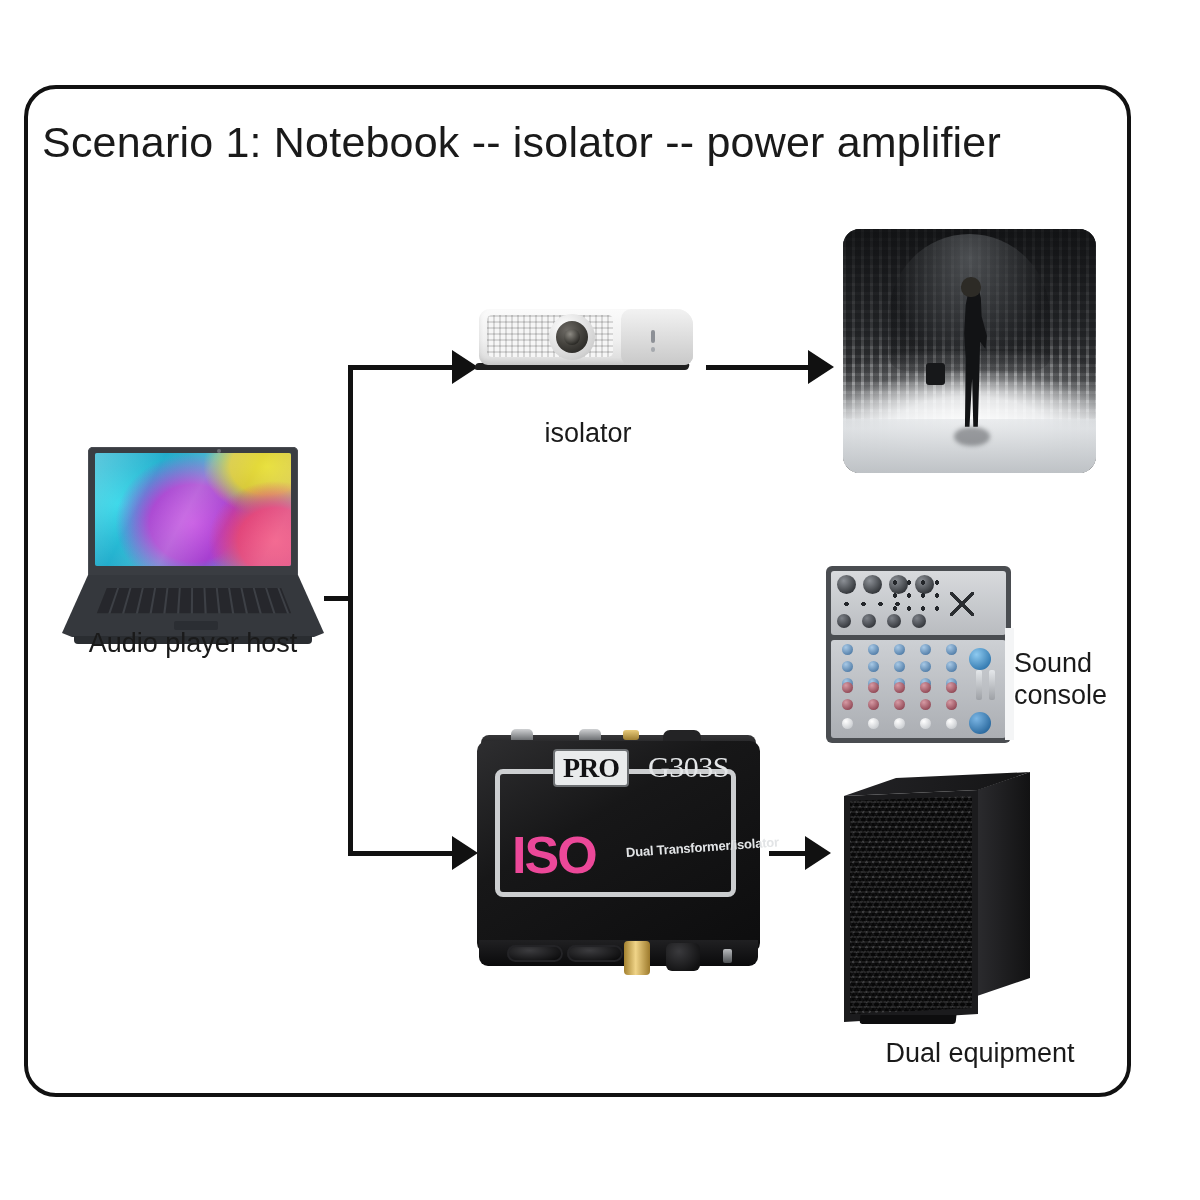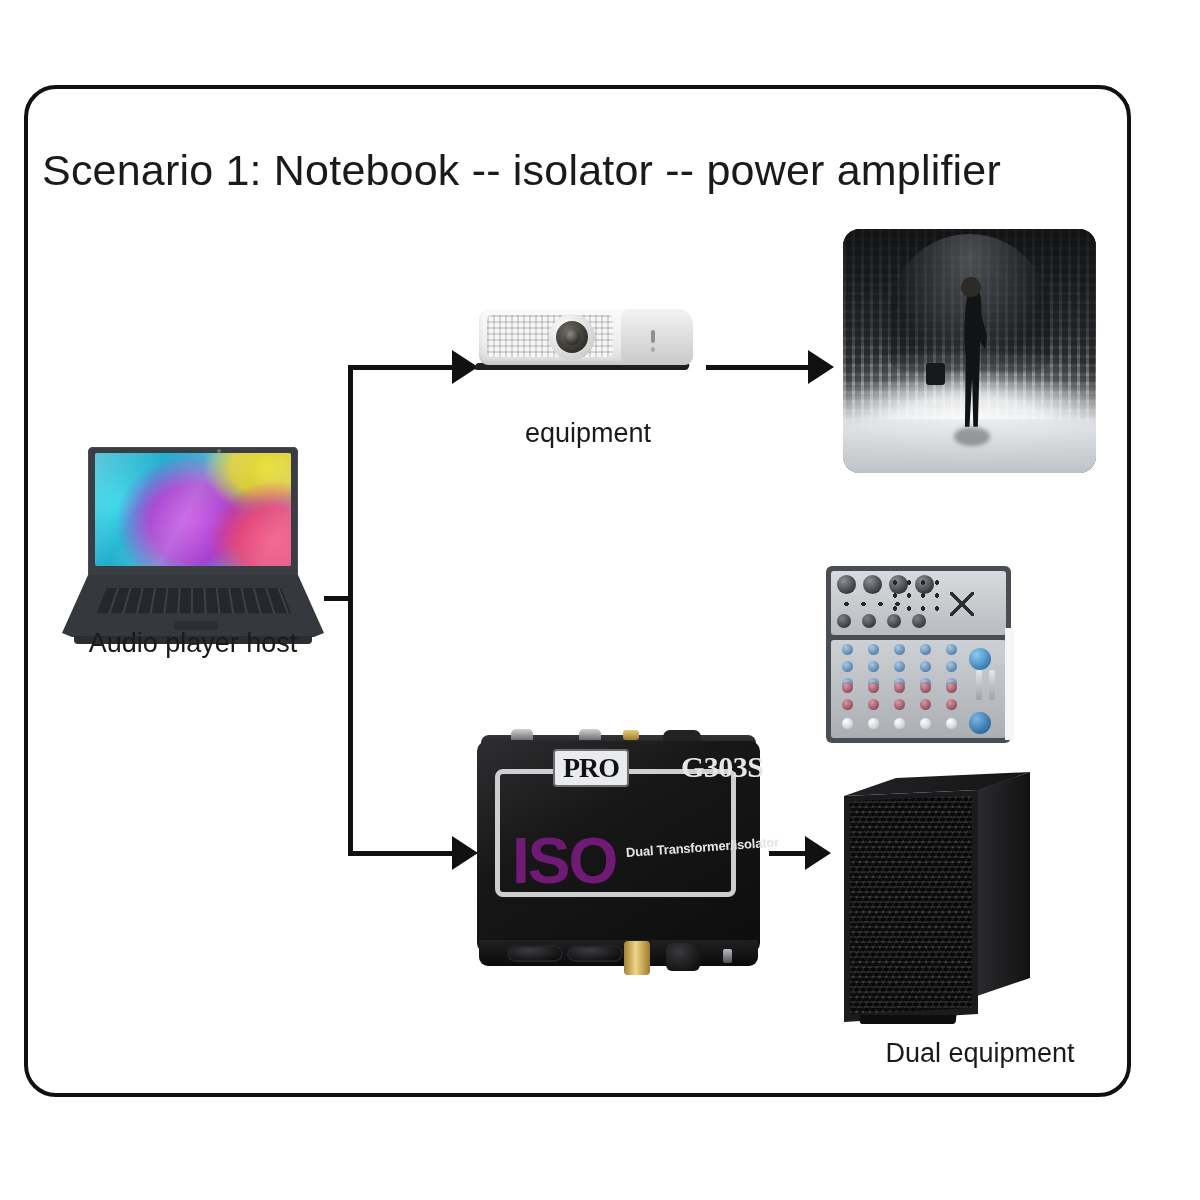--- a/index.html
+++ b/index.html
@@ -8,21 +8,21 @@
        font-family:"Liberation Sans","DejaVu Sans",sans-serif;color:#111;}
 
   #stage{position:relative;width:1200px;height:1200px;background:#fff;}
 
   
   .frame{position:absolute;left:24px;top:85px;width:1107px;height:1012px;
          border:4px solid #111;border-radius:32px;box-sizing:border-box;}
 
   
   .title{position:absolute;left:42px;top:118px;width:1020px;
-         font-size:43px;letter-spacing:.2px;color:#1a1a1a;white-space:nowrap;margin-top:28px;}
+         font-size:43px;letter-spacing:.2px;color:#1a1a1a;white-space:nowrap;}
 
   
   .cap{position:absolute;font-size:27px;color:#1a1a1a;text-align:center;
        line-height:1.18;white-space:nowrap;}
   .cap.wrap{white-space:normal;}
 
   
   .wire{position:absolute;background:#111;}
   .wire.h{height:5px;}
   .wire.v{width:5px;}
@@ -169,25 +169,25 @@
   .iso-goldtop{position:absolute;top:1px;width:16px;height:10px;border-radius:3px;
      background:linear-gradient(to bottom,#e8cb7a,#9d7e31);}
   .iso-bump{position:absolute;top:1px;width:38px;height:12px;border-radius:7px 7px 0 0;
      background:#232325;}
   .iso-outline2{position:absolute;left:24px;top:40px;width:241px;height:128px;
      border:5px solid #d6d8da;border-radius:8px;box-sizing:border-box;opacity:.95;}
   .iso-pro{position:absolute;left:84px;top:22px;padding:3px 8px;
      background:#e9ebec;color:#121214;font-weight:bold;font-size:28px;
      font-family:"Liberation Serif","DejaVu Serif",serif;letter-spacing:-1px;
      line-height:1;border-radius:2px;box-shadow:0 0 0 2px #6d7073;}
-  .iso-model{position:absolute;left:177px;top:23px;color:#e4e6e8;font-weight:bold;
+  .iso-model{position:absolute;left:177px;top:23px;color:#e4e6e8;font-weight:normal;
      font-size:30px;font-family:"Liberation Serif","DejaVu Serif",serif;
-     letter-spacing:-.5px;line-height:1;margin-left:33px;}
-  .iso-iso{position:absolute;left:41px;top:100px;color:#701a75;font-weight:bold;
-     font-size:64px;font-family:"Liberation Sans","DejaVu Sans",sans-serif;
+     letter-spacing:-.5px;line-height:1;}
+  .iso-iso{position:absolute;left:41px;top:100px;color:#ec4899;font-weight:bold;
+     font-size:52px;font-family:"Liberation Sans","DejaVu Sans",sans-serif;
      letter-spacing:-2px;line-height:1;}
   .iso-sub{position:absolute;left:155px;top:117px;color:#e2e4e6;font-weight:bold;
      font-size:13px;letter-spacing:-.2px;line-height:1;
      transform:rotate(-4deg);transform-origin:left center;white-space:nowrap;}
   .iso-botedge{position:absolute;left:8px;top:211px;width:279px;height:26px;
      background:linear-gradient(to bottom,#202022,#0a0a0b);border-radius:0 0 9px 9px;}
   .iso-botjack{position:absolute;top:216px;width:56px;height:17px;border-radius:9px;
      background:radial-gradient(ellipse at 40% 32%,#3c3c3f,#0b0b0c 80%);
      box-shadow:inset 0 0 0 2px #232326;}
   .iso-gold{position:absolute;left:153px;top:212px;width:26px;height:34px;border-radius:4px;
@@ -272,21 +272,21 @@
     <div class="pj-shadow"></div>
     <div class="pj-body"></div>
     <div class="pj-right"></div>
     <div class="pj-grille"></div>
     <div class="pj-lensring"></div>
     <div class="pj-lens"></div>
     <div class="pj-lens2"></div>
     <div class="pj-led"></div>
     <div class="pj-led2"></div>
   </div>
-  <div class="cap" id="cap-proj">equipment</div>
+  <div class="cap" id="cap-proj">isolator</div>
 
   <div class="photo">
     <div class="ph-hall"></div>
     <div class="ph-vault"></div>
     <div class="ph-fog"></div>
     <div class="ph-floor"></div>
     <div class="ph-refl"></div>
     <div class="ph-man"></div>
     <div class="ph-head"></div>
     <div class="ph-bag"></div>
@@ -370,20 +370,24 @@
       </div>
     <div class="cs-strip cs-wht" style="left:116px;top:152px;">
         <i></i>
       </div>
     <div class="cs-bigknob"></div>
     <div class="cs-bigknob2"></div>
     <div class="cs-fader"></div>
     <div class="cs-fader2"></div>
     <div class="cs-sidebar"></div>
   </div>
+  <div class="cap wrap" id="cap-console">
+    <span>Sound</span><br>
+    <span>console</span>
+  </div>
 
   <div class="iso">
     <div class="iso-topedge"></div>
     <div class="iso-topjack" style="left:40px;"></div>
     <div class="iso-topjack" style="left:108px;"></div>
     <div class="iso-goldtop" style="left:152px;"></div>
     <div class="iso-bump" style="left:192px;"></div>
 
     <div class="iso-body"></div>
     <div class="iso-outline2"></div>

